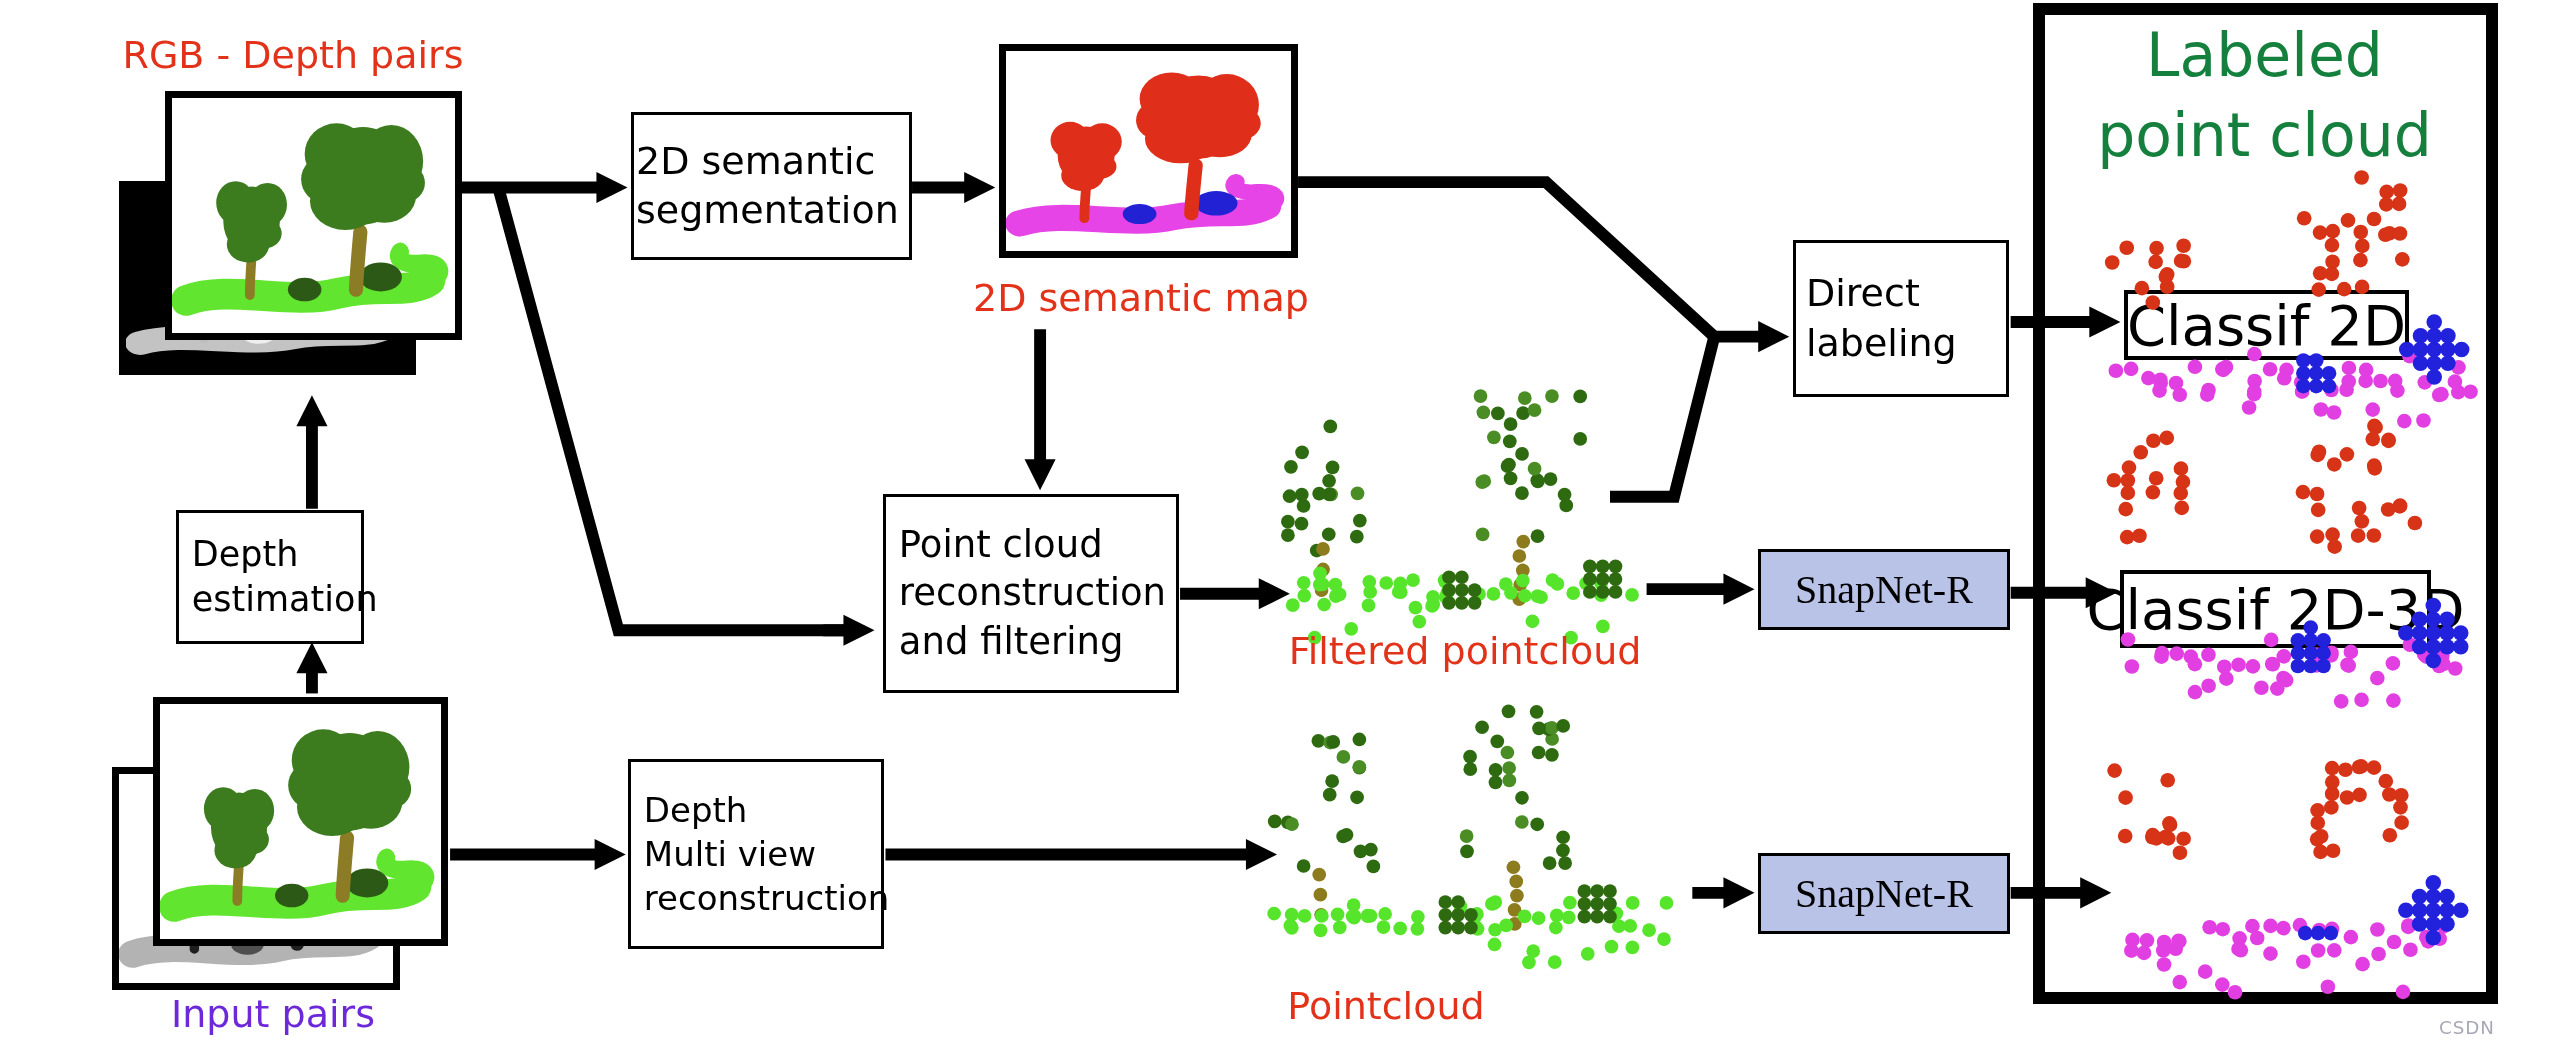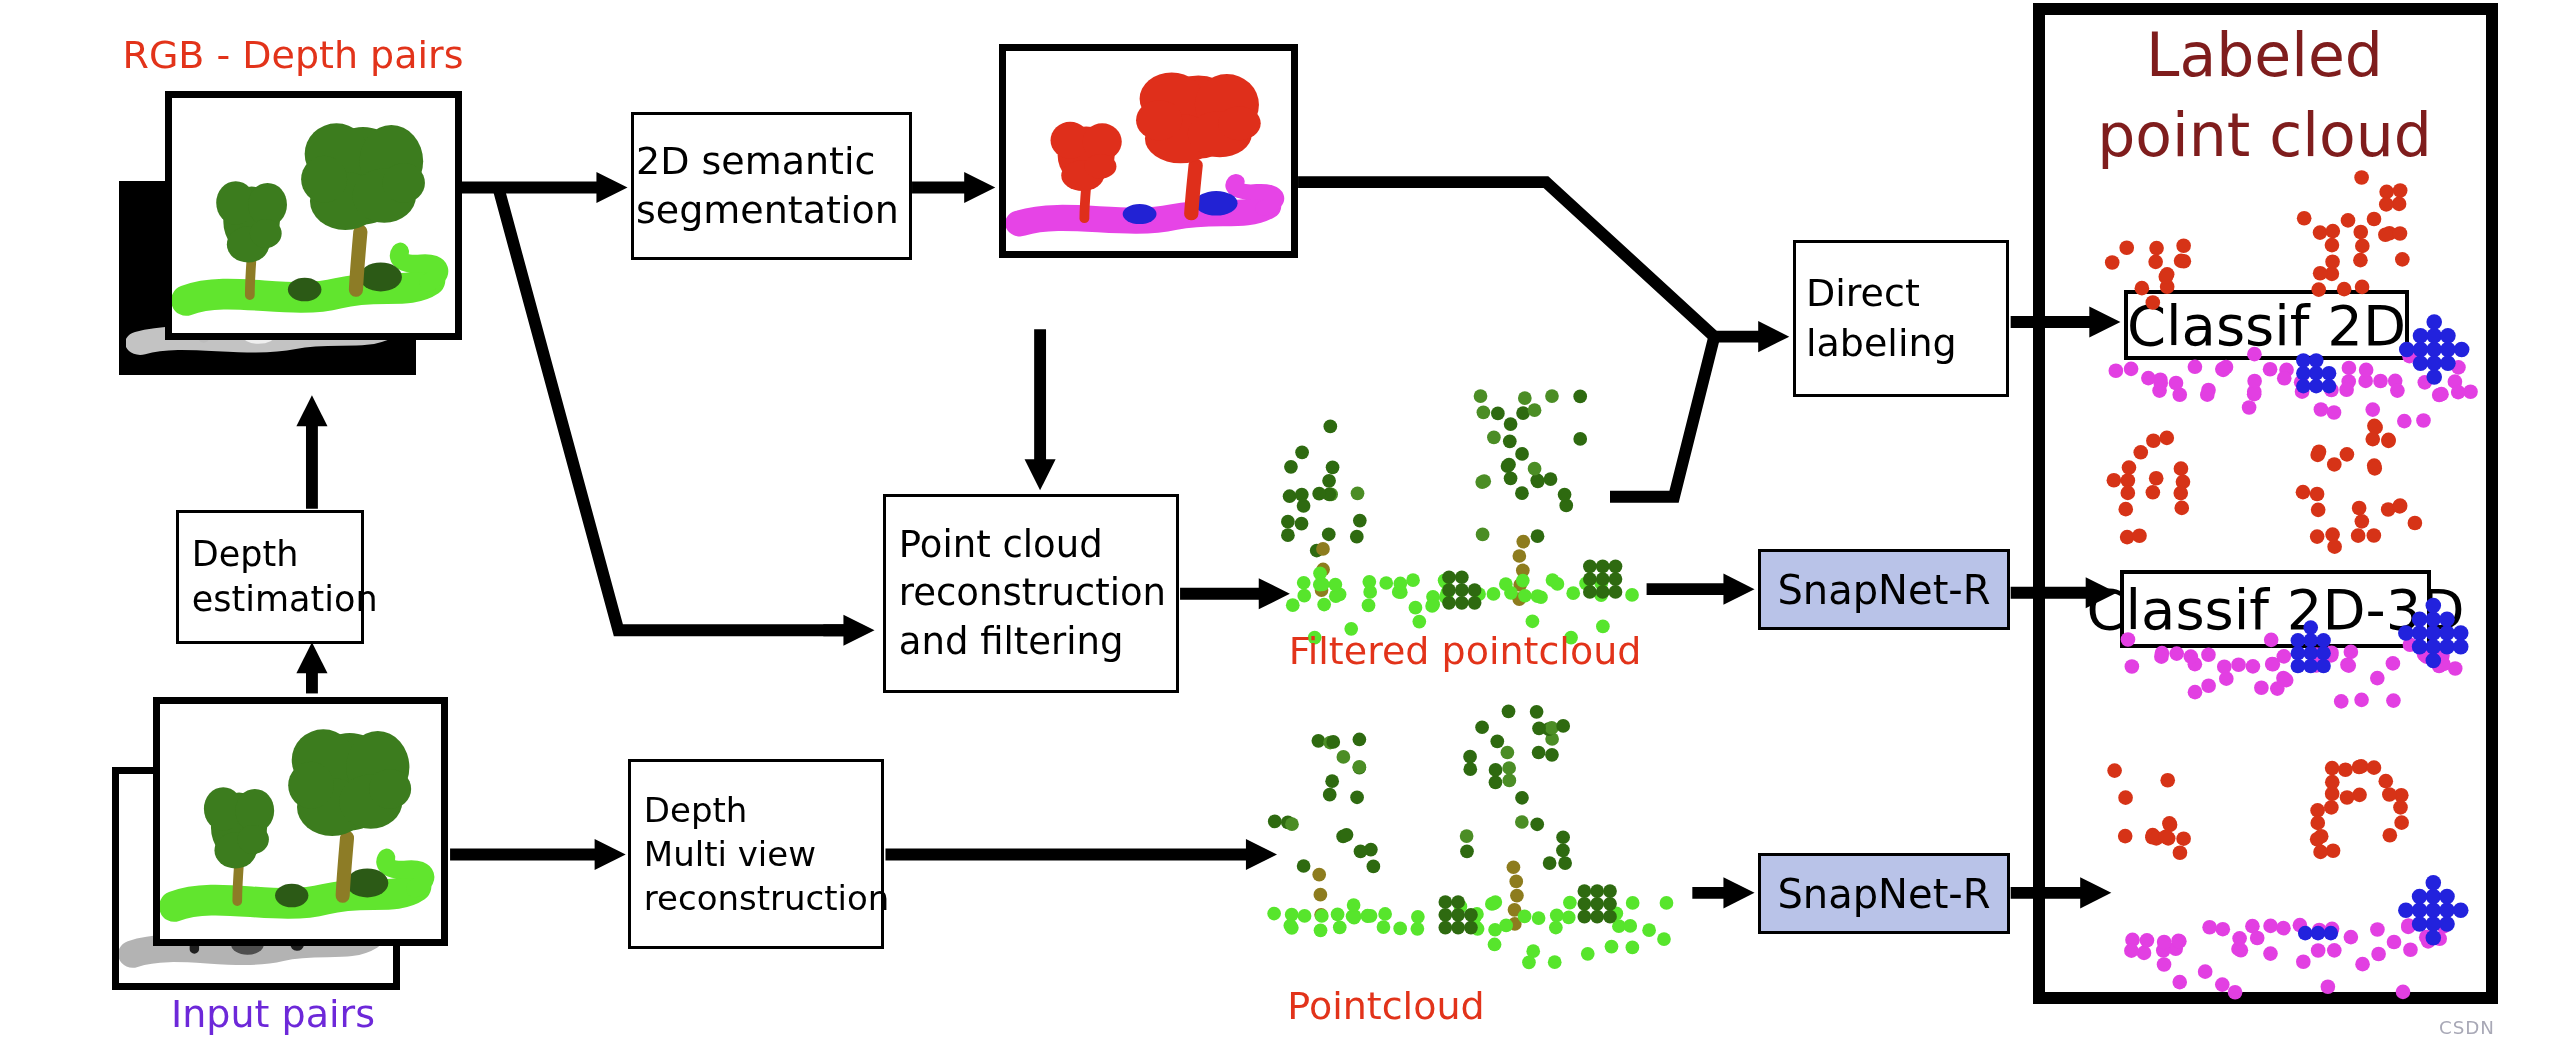--- a/index.html
+++ b/index.html
@@ -8,21 +8,21 @@
   .scene{position:absolute;border:7.3px solid #000;box-sizing:border-box;}
   .scene svg{display:block;width:100%;height:100%;}
   .bigrect{position:absolute;border:12.8px solid #000;box-sizing:border-box;background:transparent;}
   #arrows,#clouds{position:absolute;left:0;top:0;}
   .box{position:absolute;background:#fff;border:3.7px solid #000;box-sizing:border-box;
        display:flex;flex-direction:column;justify-content:center;color:#000;}
   .box .ln{display:block;white-space:nowrap;}
   .classif{position:absolute;background:#fff;border:4.6px solid #000;box-sizing:border-box;
            display:flex;align-items:center;justify-content:center;font-size:56px;color:#000;white-space:nowrap;}
   .snapnet{position:absolute;border:3.7px solid #000;box-sizing:border-box;
-           display:flex;align-items:center;justify-content:center;font-size:40px;color:#000;white-space:nowrap;}
+           display:flex;align-items:center;justify-content:center;font-size:40px;color:#000;white-space:nowrap;font-family:Liberation Serif, serif;}
   .caption{position:absolute;font-size:38px;white-space:nowrap;transform:translateX(-50%);}
   .title{position:absolute;text-align:center;font-size:60px;line-height:1.34;font-weight:normal;}
   .watermark{position:absolute;font-size:18.3px;letter-spacing:0.9px;}
 </style>
 </head>
 <body>
 
 <div id="canvas">
 
   <div class="scene" style="left:119px;top:181px;width:297px;height:194px">
@@ -771,24 +771,25 @@
       <circle cx="2675" cy="1010" r="8.5" fill="#2222dd"></circle>
       <circle cx="2645" cy="1010" r="8.5" fill="#2222dd"></circle>
       <circle cx="2675" cy="980" r="8.5" fill="#2222dd"></circle>
       <circle cx="2660" cy="965" r="8.5" fill="#2222dd"></circle>
       <circle cx="2690" cy="995" r="8.5" fill="#2222dd"></circle>
       <circle cx="2660" cy="1025" r="8.5" fill="#2222dd"></circle>
       <circle cx="2630" cy="995" r="8.5" fill="#2222dd"></circle>
     </svg>
 
   <div class="caption" style="left: 293px; top: 33px; color: rgb(226, 51, 26);">RGB - Depth pairs</div>
+  <div class="caption" style="left: 1141px; top: 276px; color: rgb(226, 51, 26);">2D semantic map</div>
   <div class="caption" style="left: 1465px; top: 629px; color: rgb(226, 51, 26);">Filtered pointcloud</div>
   <div class="caption" style="left: 1386px; top: 984px; color: rgb(226, 51, 26);">Pointcloud</div>
   <div class="caption" style="left: 273px; top: 992px; color: #6d28d9;">Input pairs</div>
 
-  <div class="title" style="left: 2045px; top: 14.6px; width: 439px; color: #7f1d1d;">
+  <div class="title" style="left: 2045px; top: 14.6px; width: 439px; color: #15803d;">
     <div>Labeled</div>
     <div>point cloud</div>
   </div>
 
   <div class="watermark" style="left: 2439px; top: 1017px; color: rgb(168, 168, 182);">CSDN @ex_voda</div>
 </div>
 
 
 </body></html>

